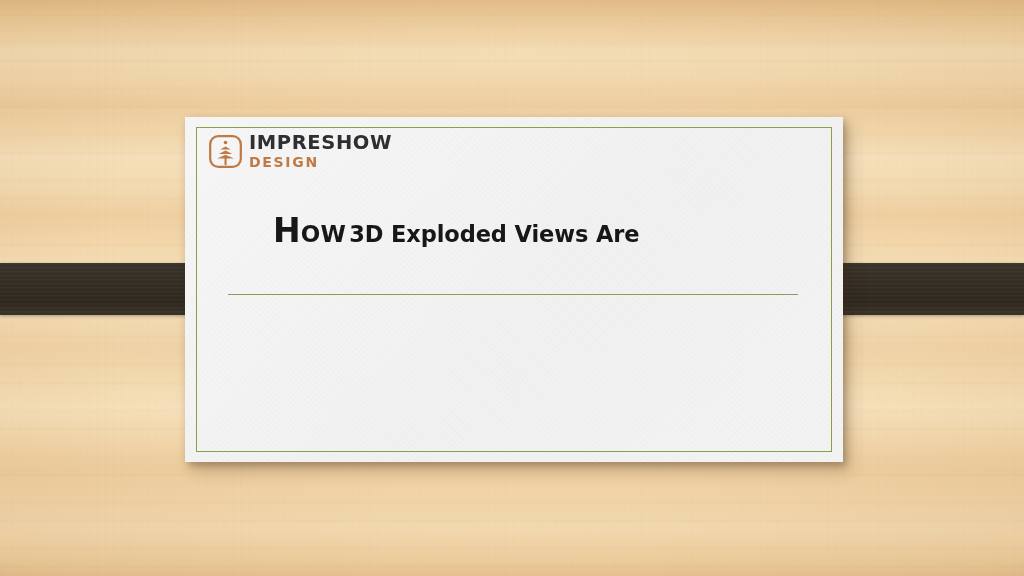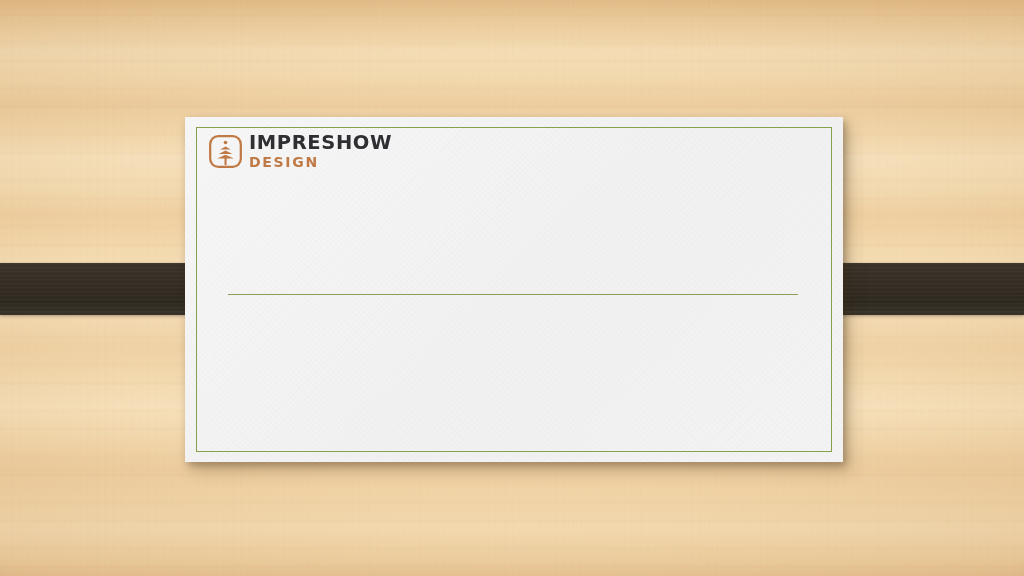--- a/index.html
+++ b/index.html
@@ -264,19 +264,22 @@
           <path d="M24 28.6 L35.4 33.6 L12.6 33.6 Z" fill="#c07a45"></path>
           <rect x="22.6" y="31.5" width="2.9" height="11.2" fill="#c07a45"></rect>
         </svg>
         <span id="logo-text">
           <span id="logo-wordmark">IMPRESHOW</span>
           <span id="logo-subword">DESIGN</span>
         </span>
       </div>
 
       <div id="title-block">
+        <div class="title-line" id="title-line-1">
+          <span id="title-lead">How</span><span id="title-rest">3D Exploded Views Are</span>
+        </div>
       </div>
 
       <div id="title-rule"></div>
 
     </div>
   </div>
 </div>
 
 </body></html>

